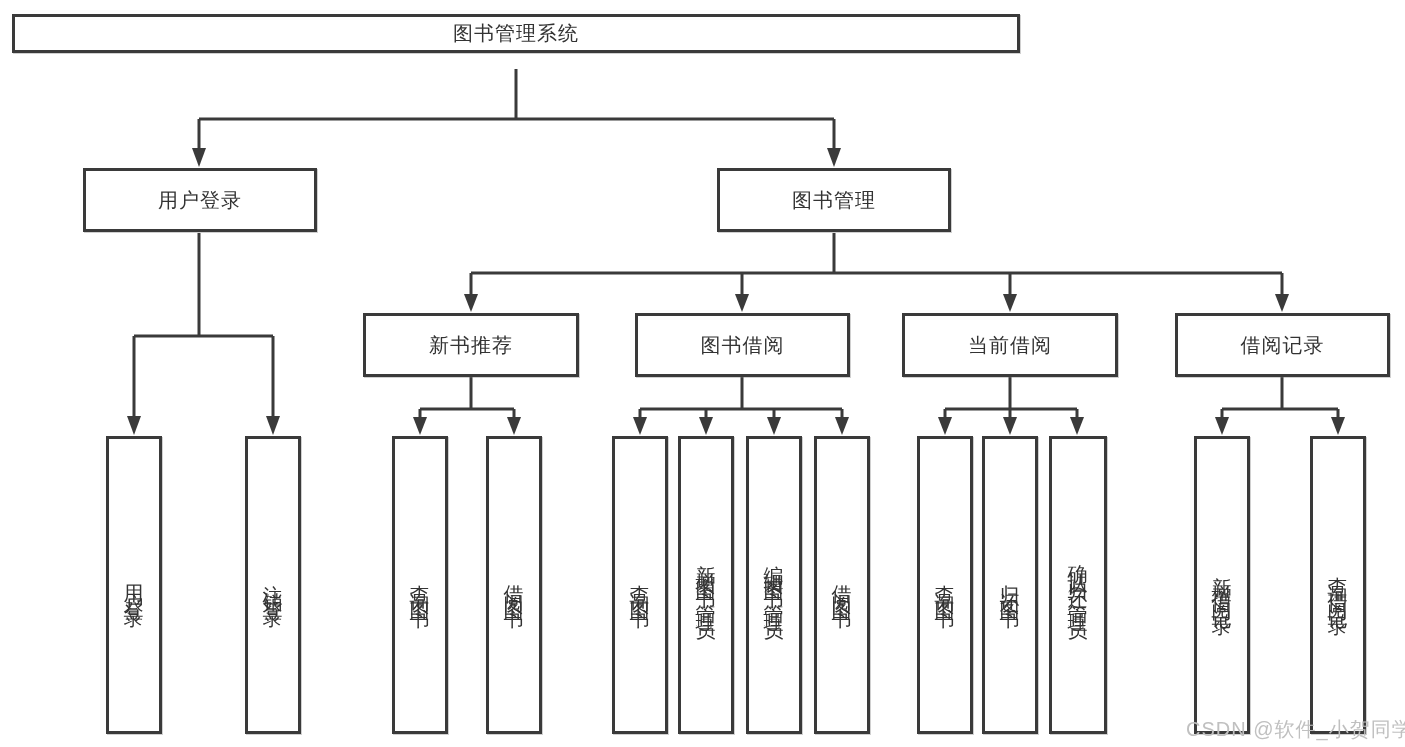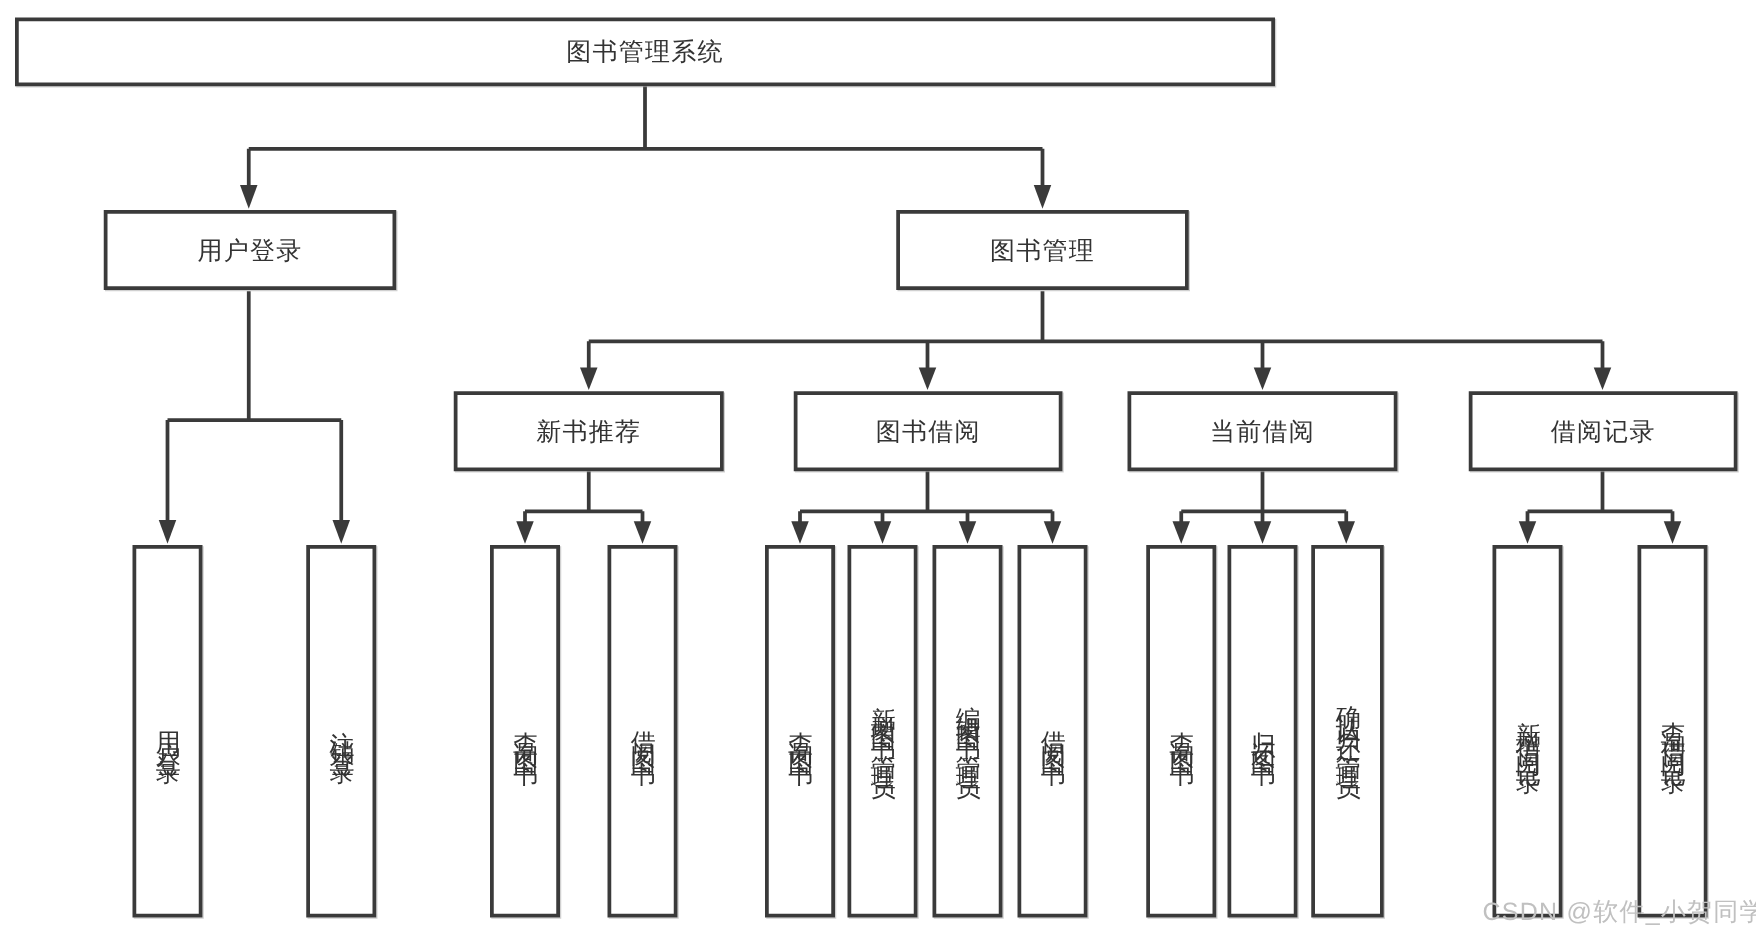--- a/index.html
+++ b/index.html
@@ -32,21 +32,21 @@
     justify-content: center;
     color: #333333;
     box-shadow: 1px 1px 0 rgba(120,120,120,0.35);
   }
   .node.h {
     font-size: 20px;
     letter-spacing: 1px;
   }
   .root {
     left: 12px; top: 14px;
-    width: 1008px; height: 55px;
+    width: 1008px; height: 39px;
   }
   .lvl2 { height: 64px; top: 168px; }
   .lvl3 { height: 64px; top: 313px; }
   .leaf {
     top: 436px;
     width: 56px;
     height: 298px;
   }
   .leaf span {
     writing-mode: vertical-rl;

